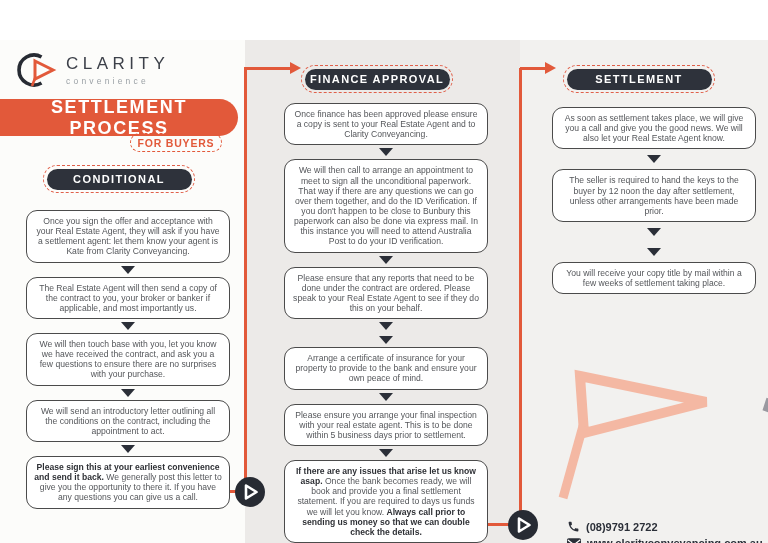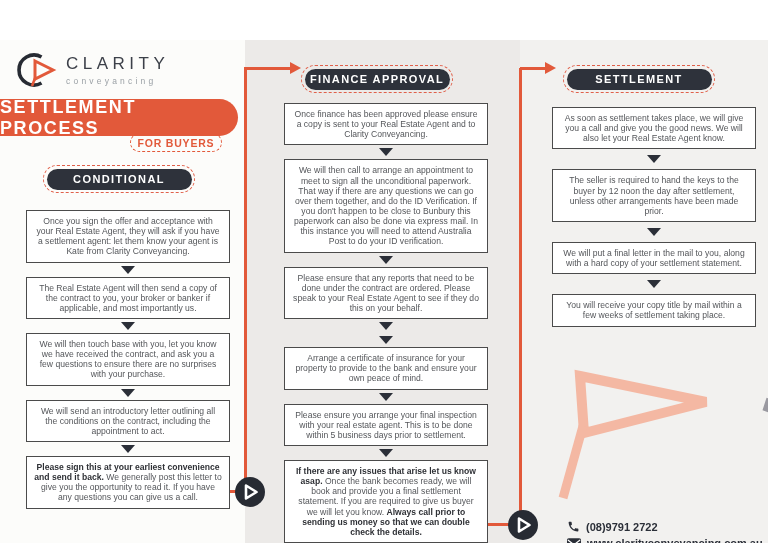--- a/index.html
+++ b/index.html
@@ -17,20 +17,21 @@
   .logo{position:absolute;left:14px;top:8px;display:flex;align-items:center;gap:6px;}
   .logo-text .name{font-size:17px;letter-spacing:4.5px;color:#3c4049;font-weight:500;}
   .logo-text .sub{font-size:8.5px;letter-spacing:3.2px;color:#9ba1a6;margin-top:2px;}
 
   
   .banner{
     position:absolute;left:0;top:59px;width:238px;height:37px;
     background:#e2593a;color:#fff;font-weight:bold;font-size:18px;
     letter-spacing:1.6px;display:flex;align-items:center;justify-content:center;
     border-radius:0 18.5px 18.5px 0;
+    text-align:center;
   }
   .for-buyers{
     position:absolute;left:130px;top:93px;width:90px;height:17px;
     border:1.5px dashed #e2593a;border-radius:11px;color:#e2593a;
     font-weight:bold;font-size:10.5px;letter-spacing:.8px;
     display:flex;align-items:center;justify-content:center;
   }
 
   
   .pill{position:absolute;height:28px;border:1.5px dashed #e0604a;border-radius:17px;
@@ -42,21 +43,21 @@
   .pill.p-fin{left:301px;top:25px;width:152px;}
   .pill.p-set{left:563px;top:25px;width:152px;}
 
   
   .col{position:absolute;display:flex;flex-direction:column;align-items:center;}
   .col1{left:26px;top:170px;width:204px;}
   .col2{left:284px;top:63px;width:204px;}
   .col3{left:552px;top:67px;width:204px;}
   .box{
     box-sizing:border-box;width:100%;background:#fff;border:1px solid #4b4b4b;
-    border-radius:0;padding:5px 7px;color:#54565a;font-size:8.6px;
+    border-radius:11px;padding:5px 7px;color:#54565a;font-size:8.6px;
     line-height:1.18;text-align:center;
   }
   .box .b{font-weight:bold;color:#2f3136;}
   .down-arrow{width:0;height:0;border-left:7px solid transparent;
     border-right:7px solid transparent;border-top:8px solid #2b2f38;margin:3px auto;}
   .col3 .down-arrow{margin:6px auto;}
 
   
   .cline{position:absolute;background:#e2593a;}
   .vline-a{left:244px;top:28px;width:2.5px;height:425px;}
@@ -118,21 +119,21 @@
   </div>
 
   <div class="logo">
     <svg width="46" height="44" viewBox="0 0 46 44">
       <path d="M 27.5 35 A 15 15 0 1 1 27.5 9" fill="none" stroke="#272b33" stroke-width="3.6"></path>
       <path d="M 21 13 L 39 22 L 21 31 Z" fill="none" stroke="#e2593a" stroke-width="3" stroke-linejoin="miter"></path>
       <path d="M 21.5 29 L 18 38" stroke="#e2593a" stroke-width="2.6"></path>
     </svg>
     <div class="logo-text">
       <div class="name">CLARITY</div>
-      <div class="sub">conveyancing</div>
+      <div class="sub">convenience</div>
     </div>
   </div>
 
   <div class="banner">SETTLEMENT PROCESS</div>
   <div class="for-buyers">FOR BUYERS</div>
 
   <div class="pill p-cond">
     <div class="pill-inner">CONDITIONAL</div>
   </div>
   <div class="pill p-set">
@@ -144,44 +145,43 @@
 
   <div class="col col1">
     <div class="box">Once you sign the offer and acceptance with your Real Estate Agent, they will ask if you have a settlement agent: let them know your agent is Kate from Clarity Conveyancing.</div>
     <div class="down-arrow"></div>
     <div class="box">The Real Estate Agent will then send a copy of the contract to you, your broker or banker if applicable, and most importantly us.</div>
     <div class="down-arrow"></div>
     <div class="box">We will then touch base with you, let you know we have received the contract, and ask you a few questions to ensure there are no surprises with your purchase.</div>
     <div class="down-arrow"></div>
     <div class="box">We will send an introductory letter outlining all the conditions on the contract, including the appointment to act.</div>
     <div class="down-arrow"></div>
-    <div class="box"><span class="b">Please sign this at your earliest convenience and send it back.</span><span> We generally post this letter to give you the opportunity to read it. If you have any questions you can give us a call.</span></div>
+    <div class="box"><span class="b">Please sign this at your earliest convenience and send it back.</span><span> We generally post this letter to give you the opportunity to there it. If you have any questions you can give us a call.</span></div>
   </div>
 
   <div class="col col2">
     <div class="box">Once finance has been approved please ensure a copy is sent to your Real Estate Agent and to Clarity Conveyancing.</div>
     <div class="down-arrow"></div>
     <div class="box">We will then call to arrange an appointment to meet to sign all the unconditional paperwork. That way if there are any questions we can go over them together, and do the ID Verification. If you don't happen to be close to Bunbury this paperwork can also be done via express mail. In this instance you will need to attend Australia Post to do your ID verification.</div>
     <div class="down-arrow"></div>
     <div class="box">Please ensure that any reports that need to be done under the contract are ordered. Please speak to your Real Estate Agent to see if they do this on your behalf.</div>
     <div class="down-arrow"></div>
     <div class="down-arrow"></div>
     <div class="box">Arrange a certificate of insurance for your property to provide to the bank and ensure your own peace of mind.</div>
     <div class="down-arrow"></div>
     <div class="box">Please ensure you arrange your final inspection with your real estate agent. This is to be done within 5 business days prior to settlement.</div>
     <div class="down-arrow"></div>
-    <div class="box"><span class="b">If there are any issues that arise let us know asap.</span><span> Once the bank becomes ready, we will book and provide you a final settlement statement. If you are required to give us buyer we will let you know. </span><span class="b">Always call prior to sending us money so that we can double check the details.</span></div>
+    <div class="box"><span class="b">If there are any issues that arise let us know asap.</span><span> Once the bank becomes ready, we will book and provide you a final settlement statement. If you are required to days us funds we will let you know. </span><span class="b">Always call prior to sending us money so that we can double check the details.</span></div>
   </div>
 
   <div class="col col3">
     <div class="box">As soon as settlement takes place, we will give you a call and give you the good news. We will also let your Real Estate Agent know.</div>
     <div class="down-arrow"></div>
     <div class="box">The seller is required to hand the keys to the buyer by 12 noon the day after settlement, unless other arrangements have been made prior.</div>
     <div class="down-arrow"></div>
-    <div class="box">We will put a final letter in the mail to you, along with a hard copy of your settlement statement.</div>
     <div class="down-arrow"></div>
     <div class="box">You will receive your copy title by mail within a few weeks of settlement taking place.</div>
   </div>
 
   <div class="contact">
     <div class="contact-row">
       <svg width="13" height="13" viewBox="0 0 24 24">
         <path d="M6.6 10.8c1.4 2.8 3.8 5.1 6.6 6.6l2.2-2.2c.3-.3.7-.4 1-.2 1.1.4 2.3.6 3.6.6.6 0 1 .4 1 1V20c0 .6-.4 1-1 1C10.6 21 3 13.4 3 4c0-.6.4-1 1-1h3.5c.6 0 1 .4 1 1 0 1.2.2 2.4.6 3.6.1.3 0 .7-.2 1l-2.3 2.2z" fill="#2b2f38"></path>
       </svg>
       <span>(08)9791 2722</span>

